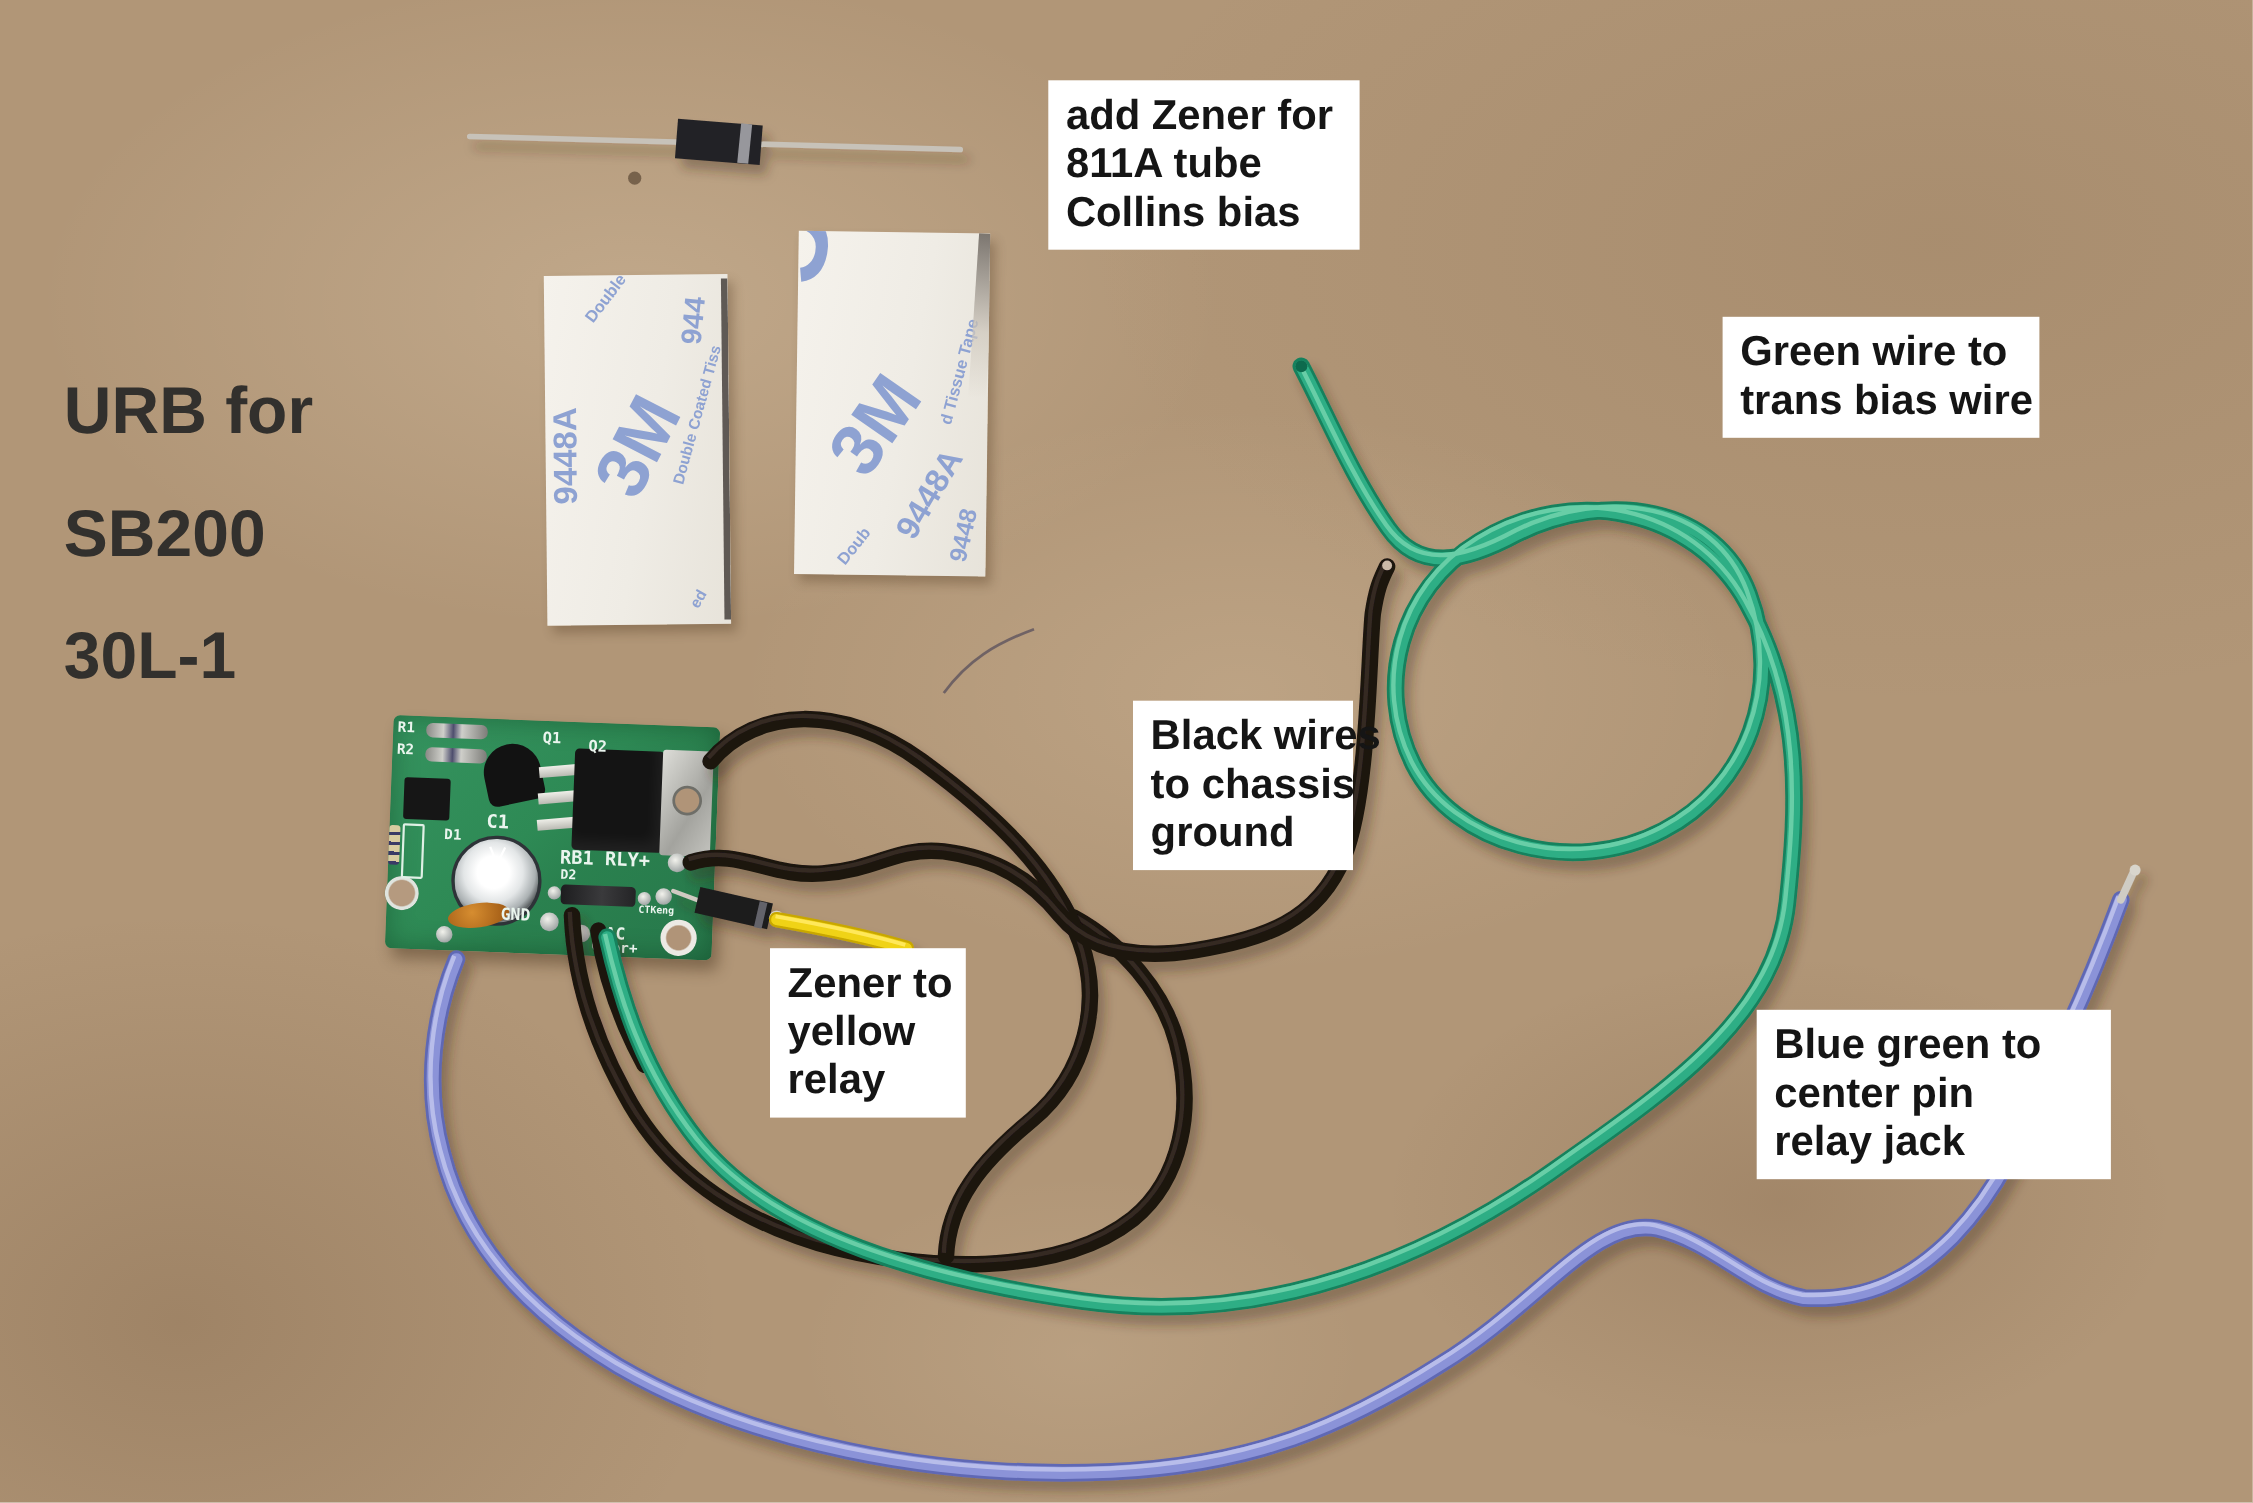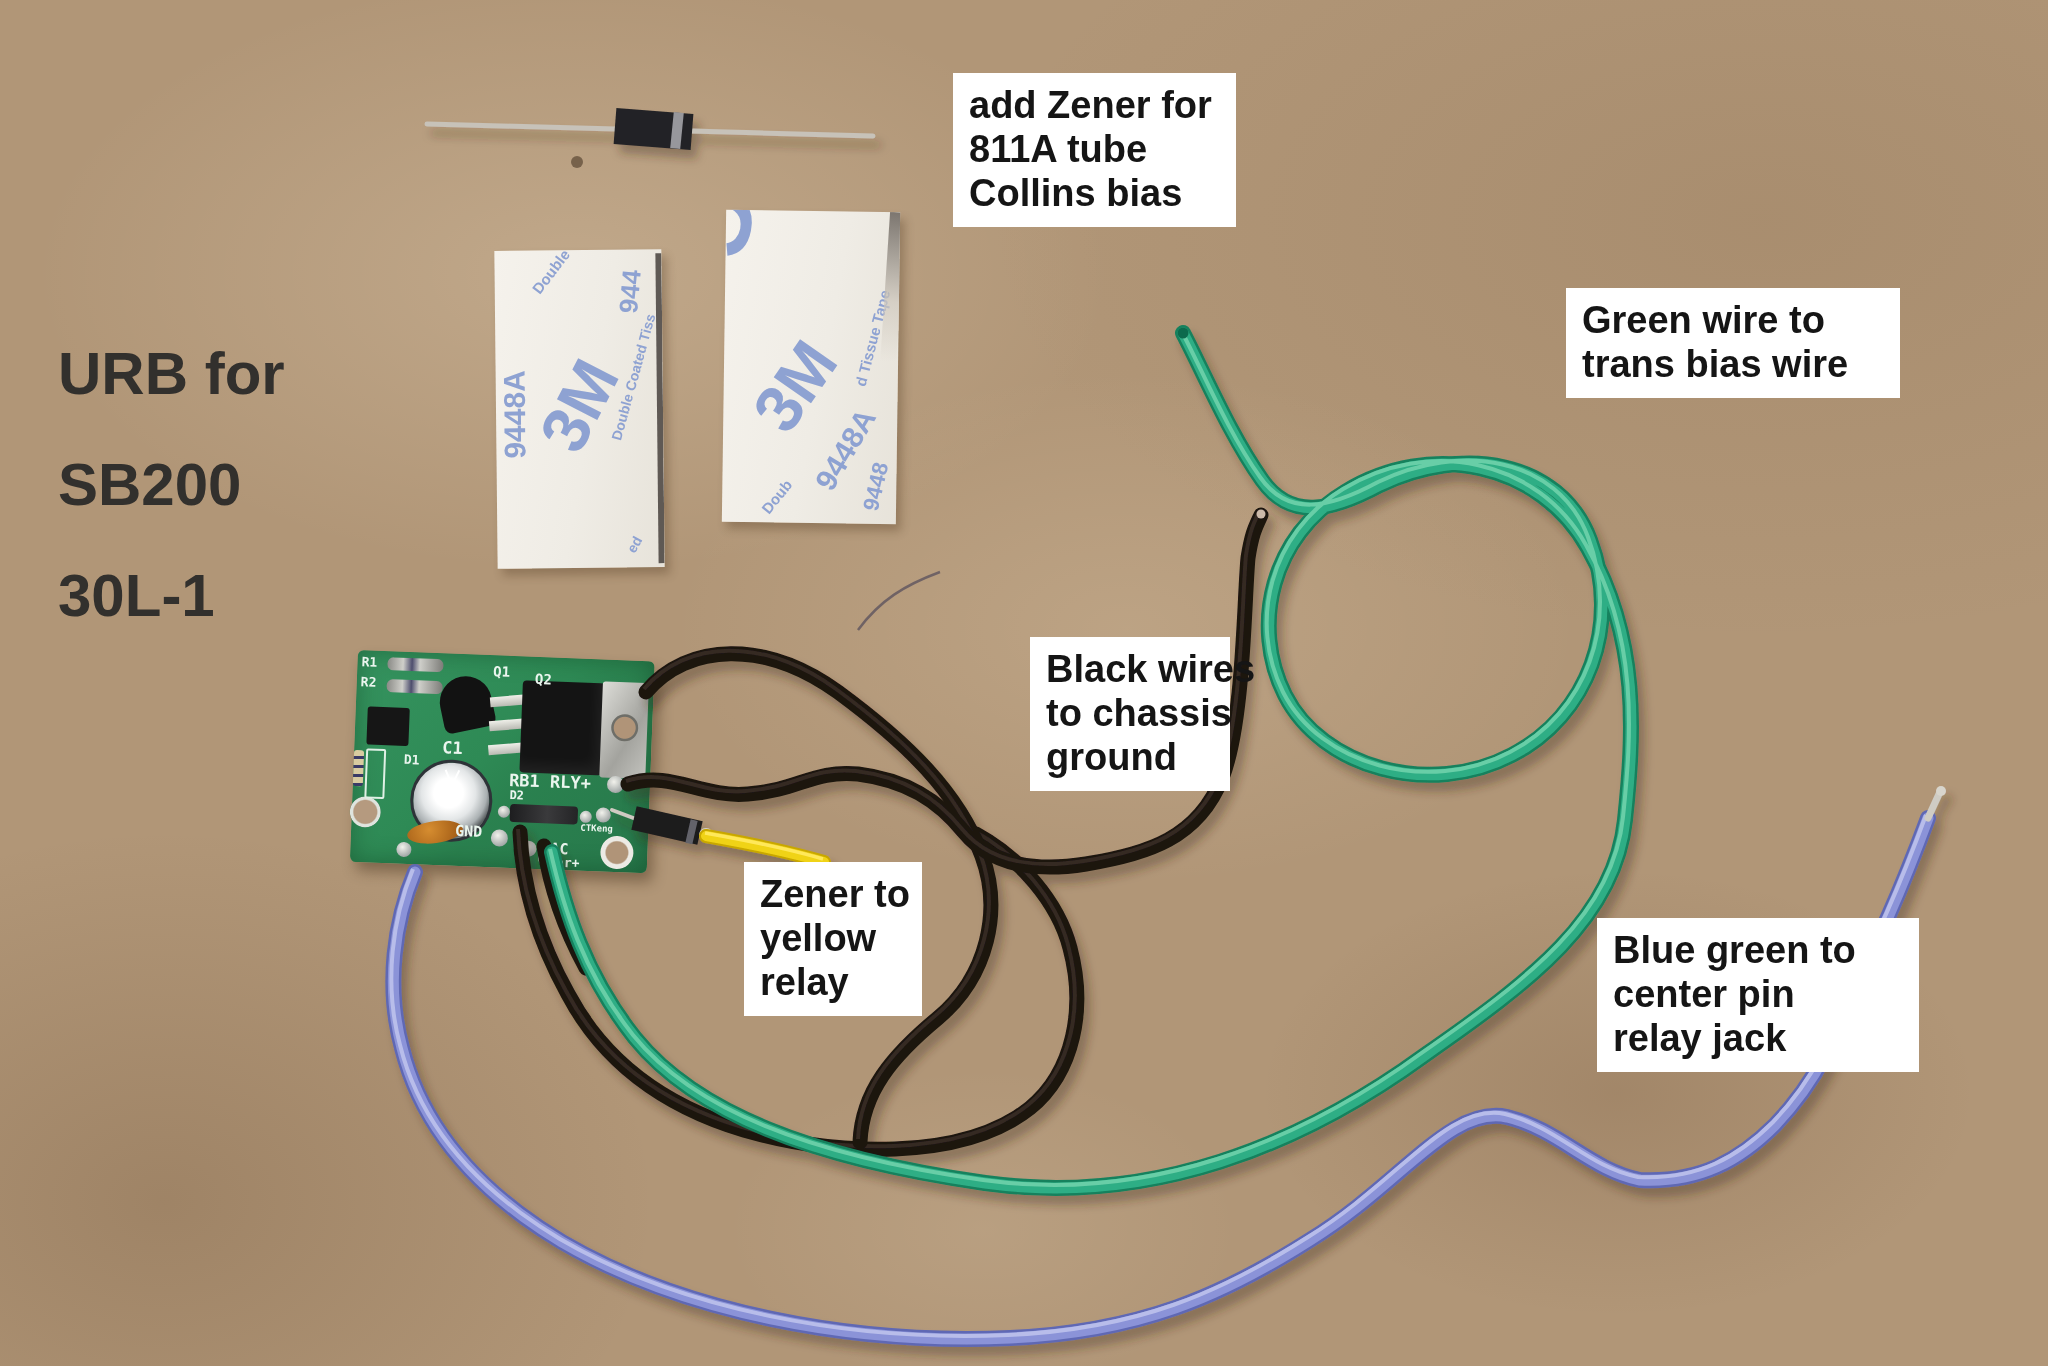--- a/index.html
+++ b/index.html
@@ -21,23 +21,23 @@
 }
 
 .photo-title{position:absolute;left:58px;top:318px;font-size:60px;font-weight:bold;
   line-height:111px;color:var(--title-text);letter-spacing:0px;white-space:nowrap}
 .photo-title span{display:block}
 
 .note{position:absolute;background:var(--label-bg);color:var(--label-text);
   font-size:38px;font-weight:bold;line-height:44px;padding:10px 14px 12px 16px}
 .note span{display:block;white-space:nowrap}
 #note-add-zener{left:953px;top:73px;width:283px}
-#note-green{left:1566px;top:288px;width:334px}
+#note-green{left:1566px;top:288px;width:288px}
 #note-black{left:1030px;top:637px;width:200px}
-#note-relay{left:744px;top:862px;width:178px}
+#note-relay{left:700px;top:862px;width:178px}
 #note-blue{left:1597px;top:918px;width:322px}
 
 .tape{position:absolute;background:linear-gradient(100deg,#f5f2ec 0%,#efece5 55%,#e7e3da 100%);
   overflow:hidden;box-shadow:5px 7px 10px rgba(70,45,22,.30)}
 #tape-left{left:496px;top:250px;width:167px;height:318px;transform:rotate(-.6deg)}
 #tape-left::after{content:"";position:absolute;right:0;top:4px;bottom:4px;width:6px;background:#3c3632;opacity:.8}
 #tape-right{left:724px;top:211px;width:174px;height:312px;transform:rotate(.8deg)}
 #tape-right::after{content:"";position:absolute;right:-2px;top:0;width:16px;height:150px;
   background:linear-gradient(180deg,#57504a,#cfc8bd 60%,transparent);transform:rotate(3deg);opacity:.75}
 .tape b{position:absolute;color:var(--tape-print);font-weight:bold;white-space:nowrap;transform-origin:left top}

